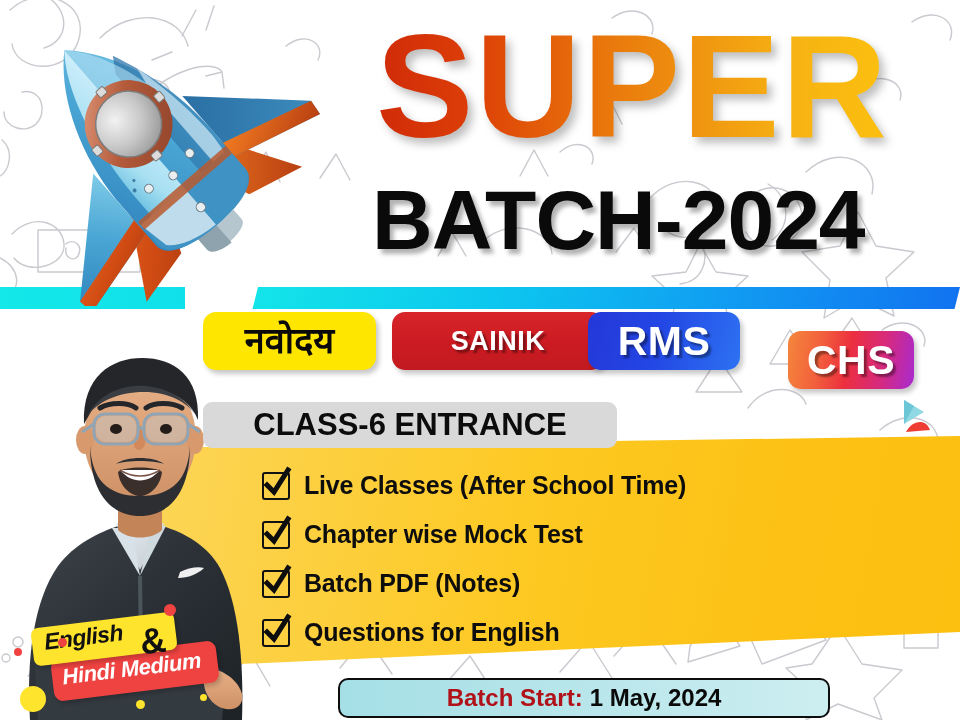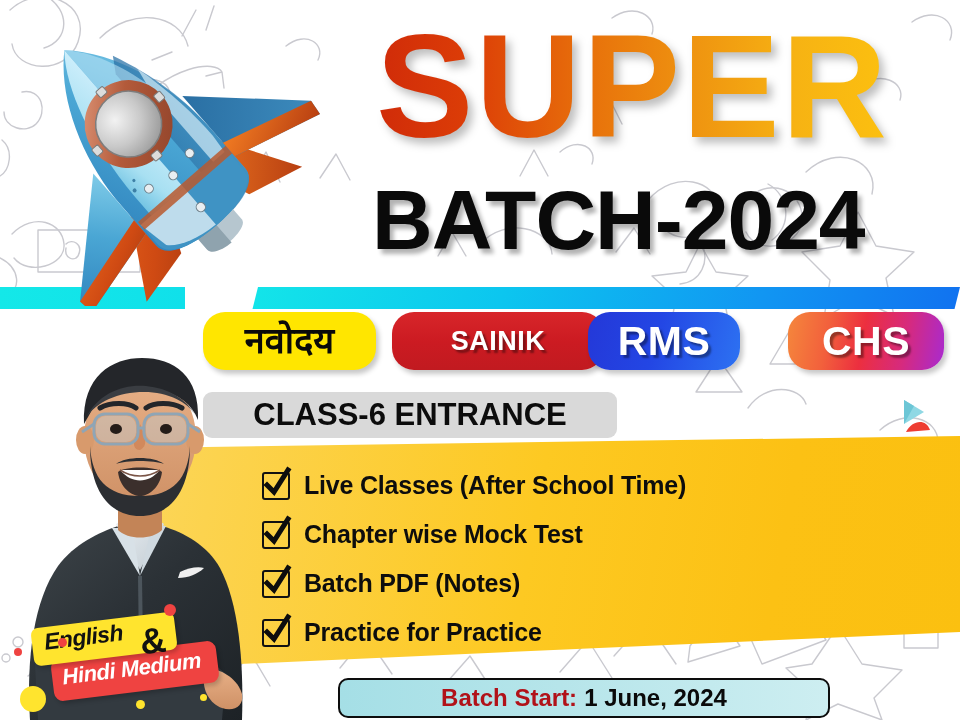--- a/index.html
+++ b/index.html
@@ -50,21 +50,21 @@
   
   .yellow-panel{
     position:absolute;left:0;top:436px;width:960px;height:232px;z-index:4;
     background:linear-gradient(100deg,#fbdc6d 0%,#fcd34e 22%,#fdc922 55%,#fcc114 80%,#fbc010 100%);
     clip-path:polygon(138px 12px, 960px 0px, 960px 196px, 150px 232px, 132px 200px);
   }
 
   
   .badge-row{position:absolute;left:0;top:312px;width:960px;height:62px;z-index:6;}
   .badge{
-    position:absolute;top:0;height:58px;border-radius:22px;
+    position:absolute;top:0;height:58px;border-radius:13px;
     display:flex;align-items:center;justify-content:center;
     box-shadow:3px 4px 5px rgba(0,0,0,.22);
     font-weight:bold;
   }
   .badge span{display:block;}
   .b-navodaya{left:203px;width:173px;background:#ffe600;}
   .b-navodaya span{
     color:#0a0a0a;font-size:36px;letter-spacing:0px;
     font-family:"Liberation Sans","DejaVu Sans",sans-serif;
     line-height:40px;
@@ -72,31 +72,31 @@
   .b-sainik{left:392px;width:212px;background:linear-gradient(180deg,#d8262a 0%,#cc1b22 50%,#c11a20 100%);}
   .b-sainik span{
     color:#ffffff;font-size:27px;letter-spacing:0.5px;
     text-shadow:3px 3px 2px rgba(0,0,0,.38);
   }
   .b-rms{left:588px;width:152px;background:linear-gradient(105deg,#2438d8 0%,#2346e4 45%,#2d72f2 100%);}
   .b-rms span{
     color:#ffffff;font-size:41px;letter-spacing:0.5px;
     text-shadow:3px 3px 2px rgba(0,0,0,.38);
   }
-  .b-chs{left:788px;width:156px;
-    background:linear-gradient(100deg,#f5873c 0%,#f2603c 26%,#ec2f3f 48%,#d62a7e 74%,#a82ad0 100%);}
+  .b-chs{left:788px;width:126px;
+    background:linear-gradient(100deg,#f5873c 0%,#f2603c 26%,#ec2f3f 48%,#d62a7e 74%,#a82ad0 100%);margin-top:19px;}
   .b-chs span{
     color:#ffffff;font-size:41px;letter-spacing:0.5px;
     text-shadow:3px 3px 2px rgba(0,0,0,.38);
   }
 
   
   .class-row{position:absolute;left:0;top:390px;width:960px;height:50px;z-index:6;}
   .class-pill{
-    position:absolute;left:203px;top:2px;width:414px;height:46px;
+    position:absolute;left:203px;top:12px;width:414px;height:46px;
     background:#d9d9d9;border-radius:9px;
     display:flex;align-items:center;justify-content:center;
   }
   .class-pill span{
     color:#0c0c0c;font-size:31px;font-weight:bold;letter-spacing:0px;
   }
   .live-pill{
     position:absolute;left:638px;top:0;width:130px;height:46px;
     background:#f5101a;border-radius:10px;
     display:flex;align-items:center;justify-content:center;
@@ -457,36 +457,36 @@
           </svg>
       </span>
       <span class="ftext">Batch PDF (Notes)</span>
     </div>
     <div class="feature">
       <span class="cbox">
         <svg width="32" height="34" viewBox="0 0 32 34">
             <path d="M6 19 L 13 26 L 27 4" stroke="#0d0d0d" stroke-width="5" fill="none" stroke-linecap="square"></path>
           </svg>
       </span>
-      <span class="ftext">Practice for Practice</span>
+      <span class="ftext">Questions for English</span>
     </div>
   </div>
 
   <div class="medium">
     <div class="dot" style="left:44px;top:26px;width:9px;height:9px;background:#ef4341;"></div>
     <div class="dot" style="left:0px;top:36px;width:8px;height:8px;background:#ef4341;"></div>
     <div class="dot" style="left:150px;top:-8px;width:12px;height:12px;background:#ef4341;"></div>
     <div class="med-red"></div>
     <div class="med-yellow"></div>
     <div class="med-eng">English</div>
     <div class="med-amp">&amp;</div>
     <div class="med-hin">Hindi Medium</div>
     <div class="dot" style="left:6px;top:74px;width:26px;height:26px;background:#ffe42e;"></div>
     <div class="dot" style="left:122px;top:88px;width:9px;height:9px;background:#ffe42e;"></div>
     <div class="dot" style="left:186px;top:82px;width:7px;height:7px;background:#ffe42e;"></div>
   </div>
 
   <div class="batch-start">
     <span class="bs-label">Batch Start:</span>
-    <span class="bs-value">1 June, 2024</span>
+    <span class="bs-value">1 May, 2024</span>
   </div>
 
 </div>
 
 </body></html>

